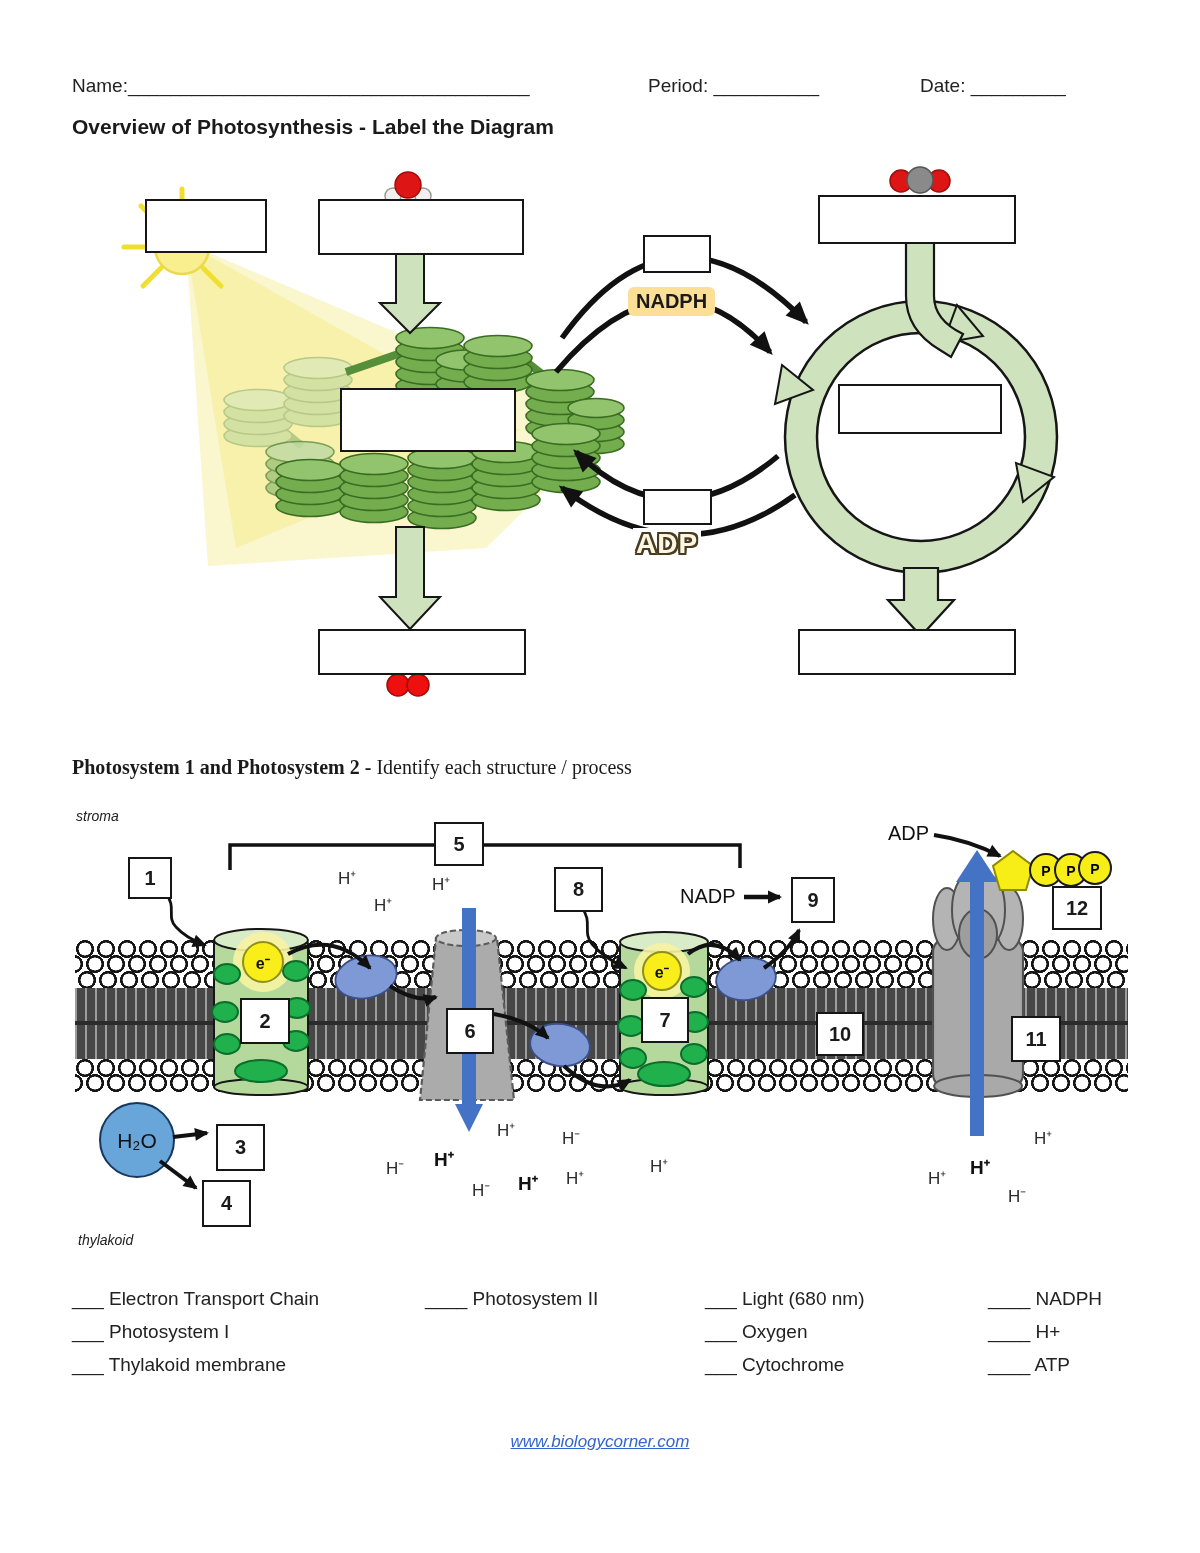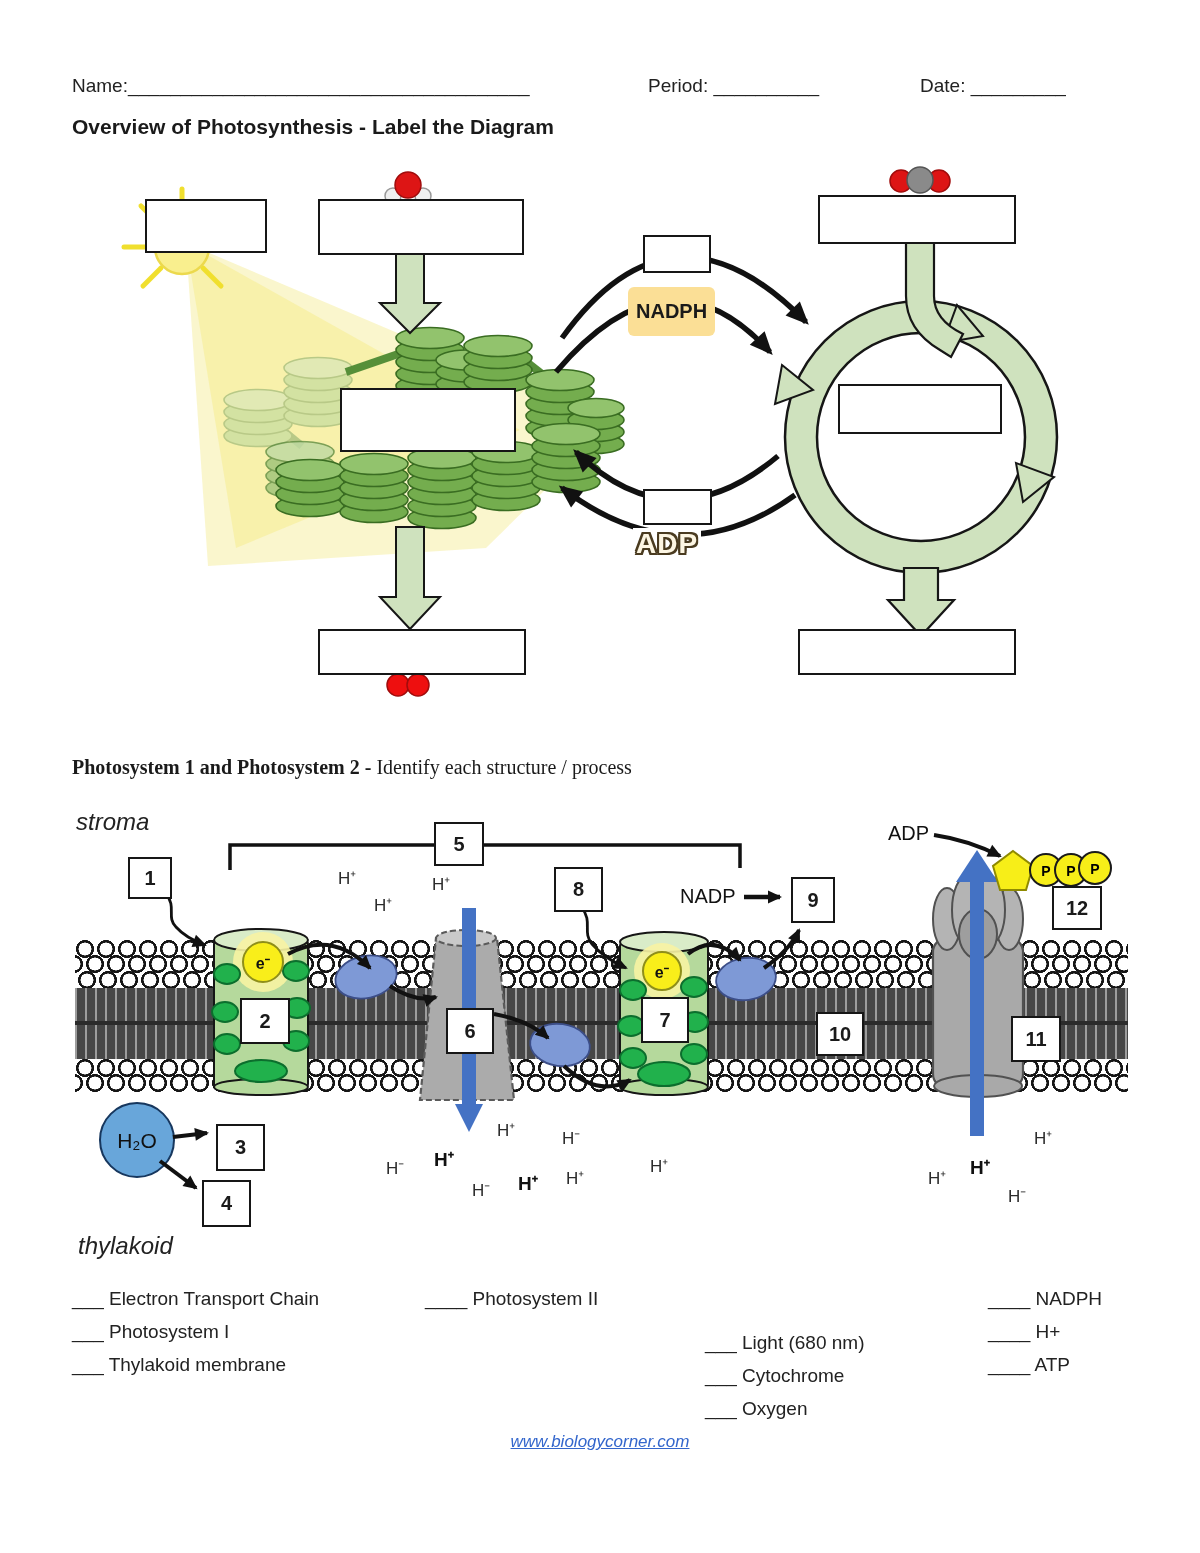--- a/index.html
+++ b/index.html
@@ -31,24 +31,24 @@
     background-position:0 2px,10px 17px;}
   
   #art{left:0;top:0;z-index:2;pointer-events:none;}
   svg text{font-family:"Liberation Sans",sans-serif;}
   
   .fbox{background:#fff;border:2px solid #161616;z-index:3;}
   
   .nbox{background:#fff;border:2.5px solid #161616;z-index:3;display:flex;align-items:center;justify-content:center;font-size:20px;font-weight:bold;}
   
   .lab{z-index:3;}
-  .nadph-badge{background:#fbdf96;border-radius:6px;font-weight:bold;font-size:20px;padding:13px 8px;z-index:3;}
+  .nadph-badge{background:#fbdf96;border-radius:6px;font-weight:bold;font-size:20px;padding:3px 8px;z-index:3;}
   .adp-outline{font-size:28px;font-weight:bold;letter-spacing:1px;color:#fdf6e3;background:#fff;padding:0 3px;z-index:3;
     text-shadow:-2px -2px 0 #4a3b20,2px -2px 0 #4a3b20,-2px 2px 0 #4a3b20,2px 2px 0 #4a3b20,0 -2px 0 #4a3b20,0 2px 0 #4a3b20,-2px 0 0 #4a3b20,2px 0 0 #4a3b20;}
-  .ital{font-style:italic;font-size:24px;color:#222;}
+  .ital{font-style:italic;font-size:14px;color:#222;}
   .ion{font-size:17px;color:#2b2b2b;z-index:3;}
   .ion.b{font-size:19px;font-weight:bold;color:#111;}
   .s2lab{font-size:20px;color:#111;z-index:3;}
   
   .bank{font-size:19px;color:#222;z-index:3;}
   .bank div{height:33px;}
   .footer-link{font-size:17px;font-style:italic;color:#3366cc;text-decoration:underline;z-index:3;}
 </style>
 </head>
 <body>
@@ -345,24 +345,24 @@
 <span class="abs ion" style="left:1008px;top:1184px;">H⁻</span>
 
 <div class="abs bank" style="left:72px;top:1288px;width:350px;">
   <div>___ Electron Transport Chain</div>
   <div>___ Photosystem I</div>
   <div>___ Thylakoid membrane</div>
 </div>
 <div class="abs bank" style="left:425px;top:1288px;width:280px;">
   <div>____ Photosystem II</div>
 </div>
-<div class="abs bank" style="left:705px;top:1332px;width:285px;">
+<div class="abs bank" style="left:705px;top:1288px;width:285px;">
   <div>___ Light (680 nm)</div>
+  <div>___ Oxygen</div>
   <div>___ Cytochrome</div>
-  <div>___ Oxygen</div>
 </div>
 <div class="abs bank" style="left:988px;top:1288px;width:200px;">
   <div>____ NADPH</div>
   <div>____ H+</div>
   <div>____ ATP</div>
 </div>
 
 <div class="abs footer-link" style="left:0;top:1432px;width:1200px;text-align:center;">www.biologycorner.com</div>
 
 </body></html>

